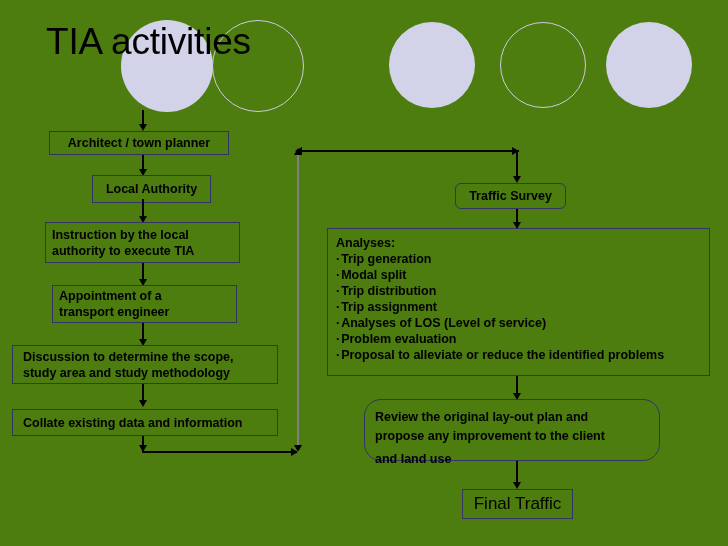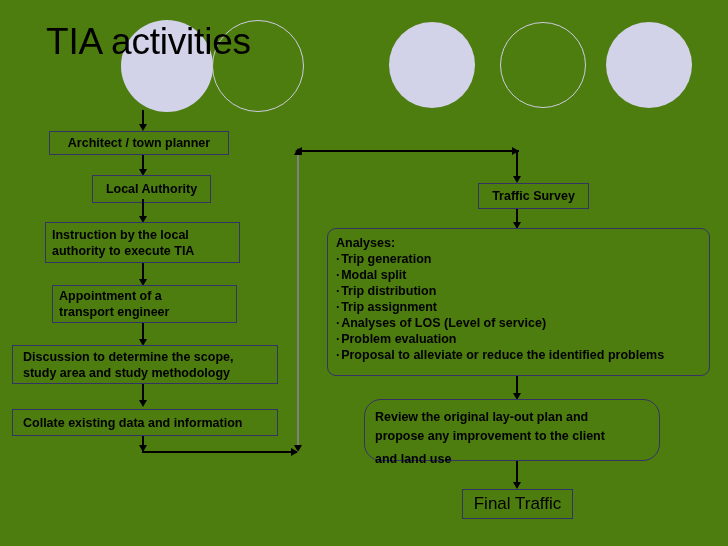--- a/index.html
+++ b/index.html
@@ -194,26 +194,26 @@
   <div class="arrow-up" style="left:294px; top:148px;"></div>
   <div class="arrow-down" style="left:294px; top:445px;"></div>
 
   <div class="hline" style="left:297px; top:150px; width:222px;"></div>
   <div class="arrow-left" style="left:295px; top:147px;"></div>
   <div class="arrow-right" style="left:512px; top:147px;"></div>
 
   <div class="vline" style="left:516px; top:150px; height:28px;"></div>
   <div class="arrow-down" style="left:513px; top:176px;"></div>
 
-  <div class="node" style="left:478px; top:183px; width:111px; height:26px;">Traffic Survey</div>
+  <div class="node" style="left:455px; top:183px; width:111px; height:26px;border-radius:6px;">Traffic Survey</div>
 
   <div class="vline" style="left:516px; top:209px; height:20px;"></div>
   <div class="arrow-down" style="left:513px; top:222px;"></div>
 
-  <div class="node analyses" style="left:327px; top:228px; width:383px; height:148px; flex-direction:column;border-radius:9px;">
+  <div class="node analyses" style="left:327px; top:228px; width:383px; height:148px; flex-direction:column;">
     <span class="analyses-heading">Analyses:</span>
     <span class="analyses-item">Trip generation</span>
     <span class="analyses-item">Modal split</span>
     <span class="analyses-item">Trip distribution</span>
     <span class="analyses-item">Trip assignment</span>
     <span class="analyses-item">Analyses of LOS (Level of service)</span>
     <span class="analyses-item">Problem evaluation</span>
     <span class="analyses-item">Proposal to alleviate or reduce the identified problems</span>
   </div>
 

